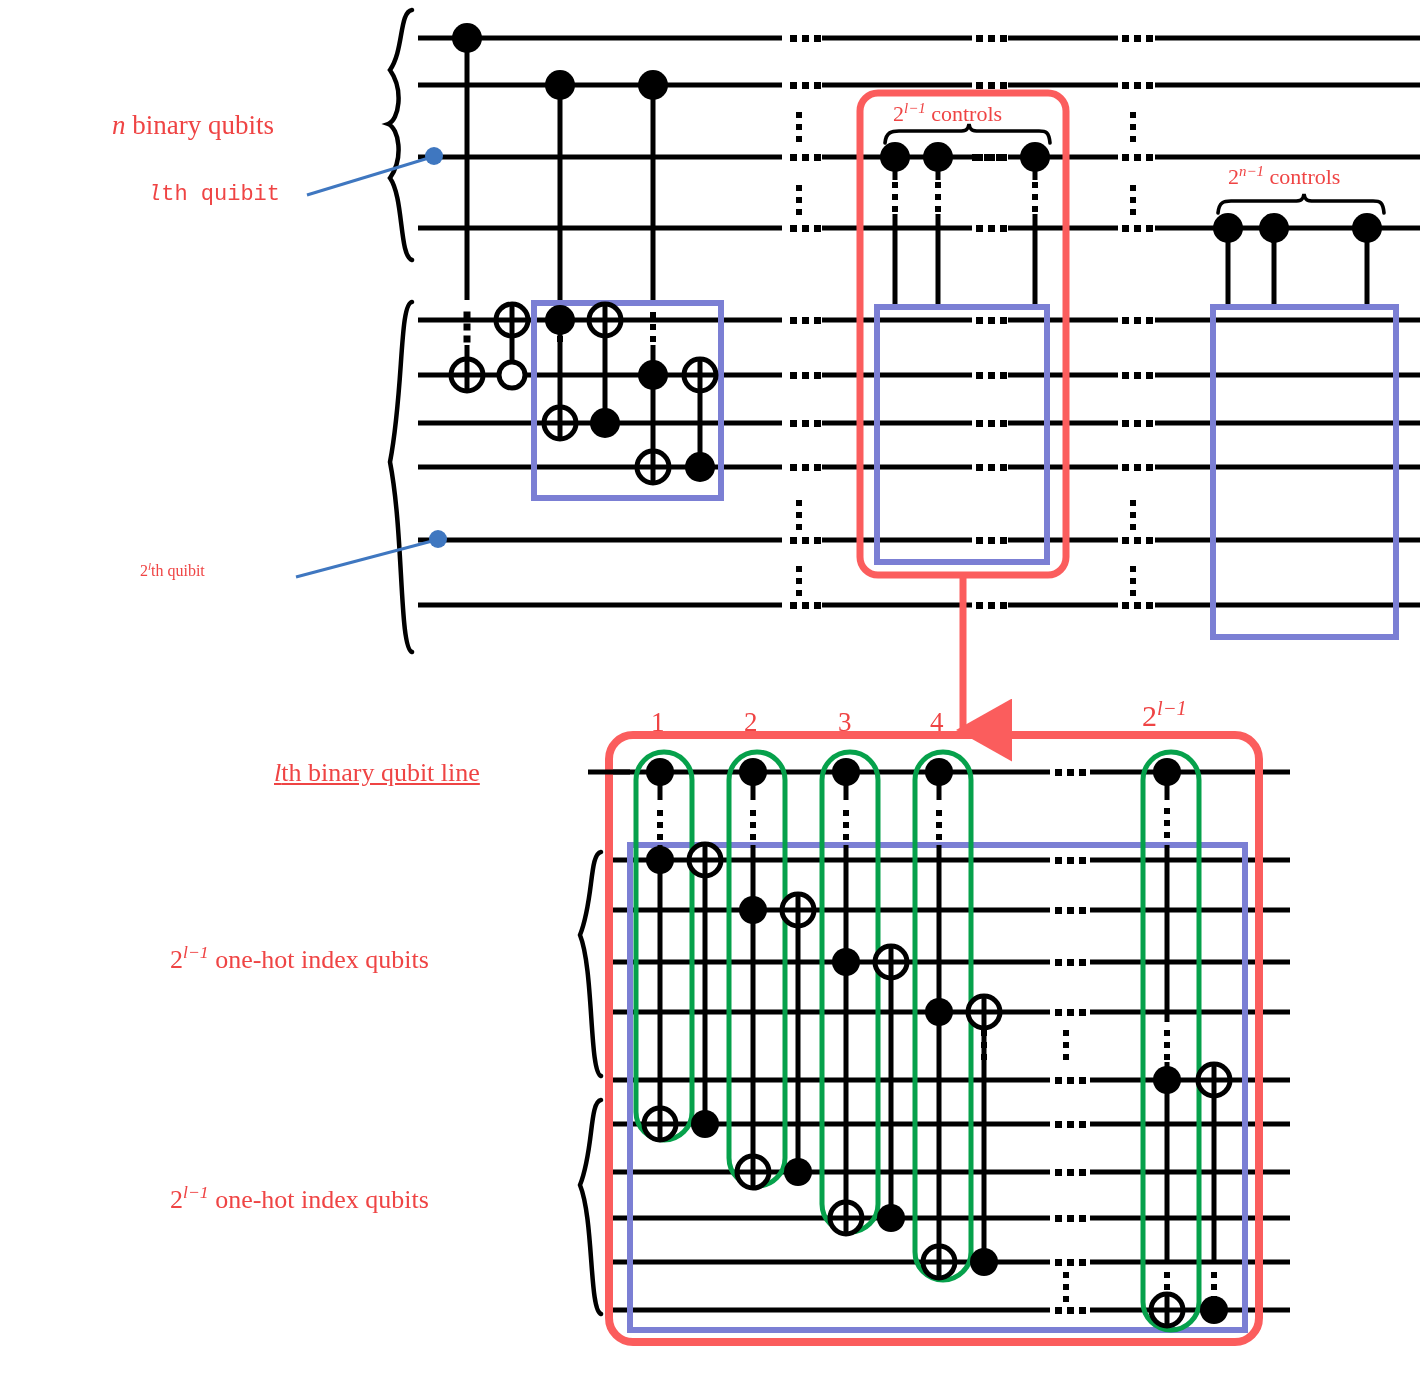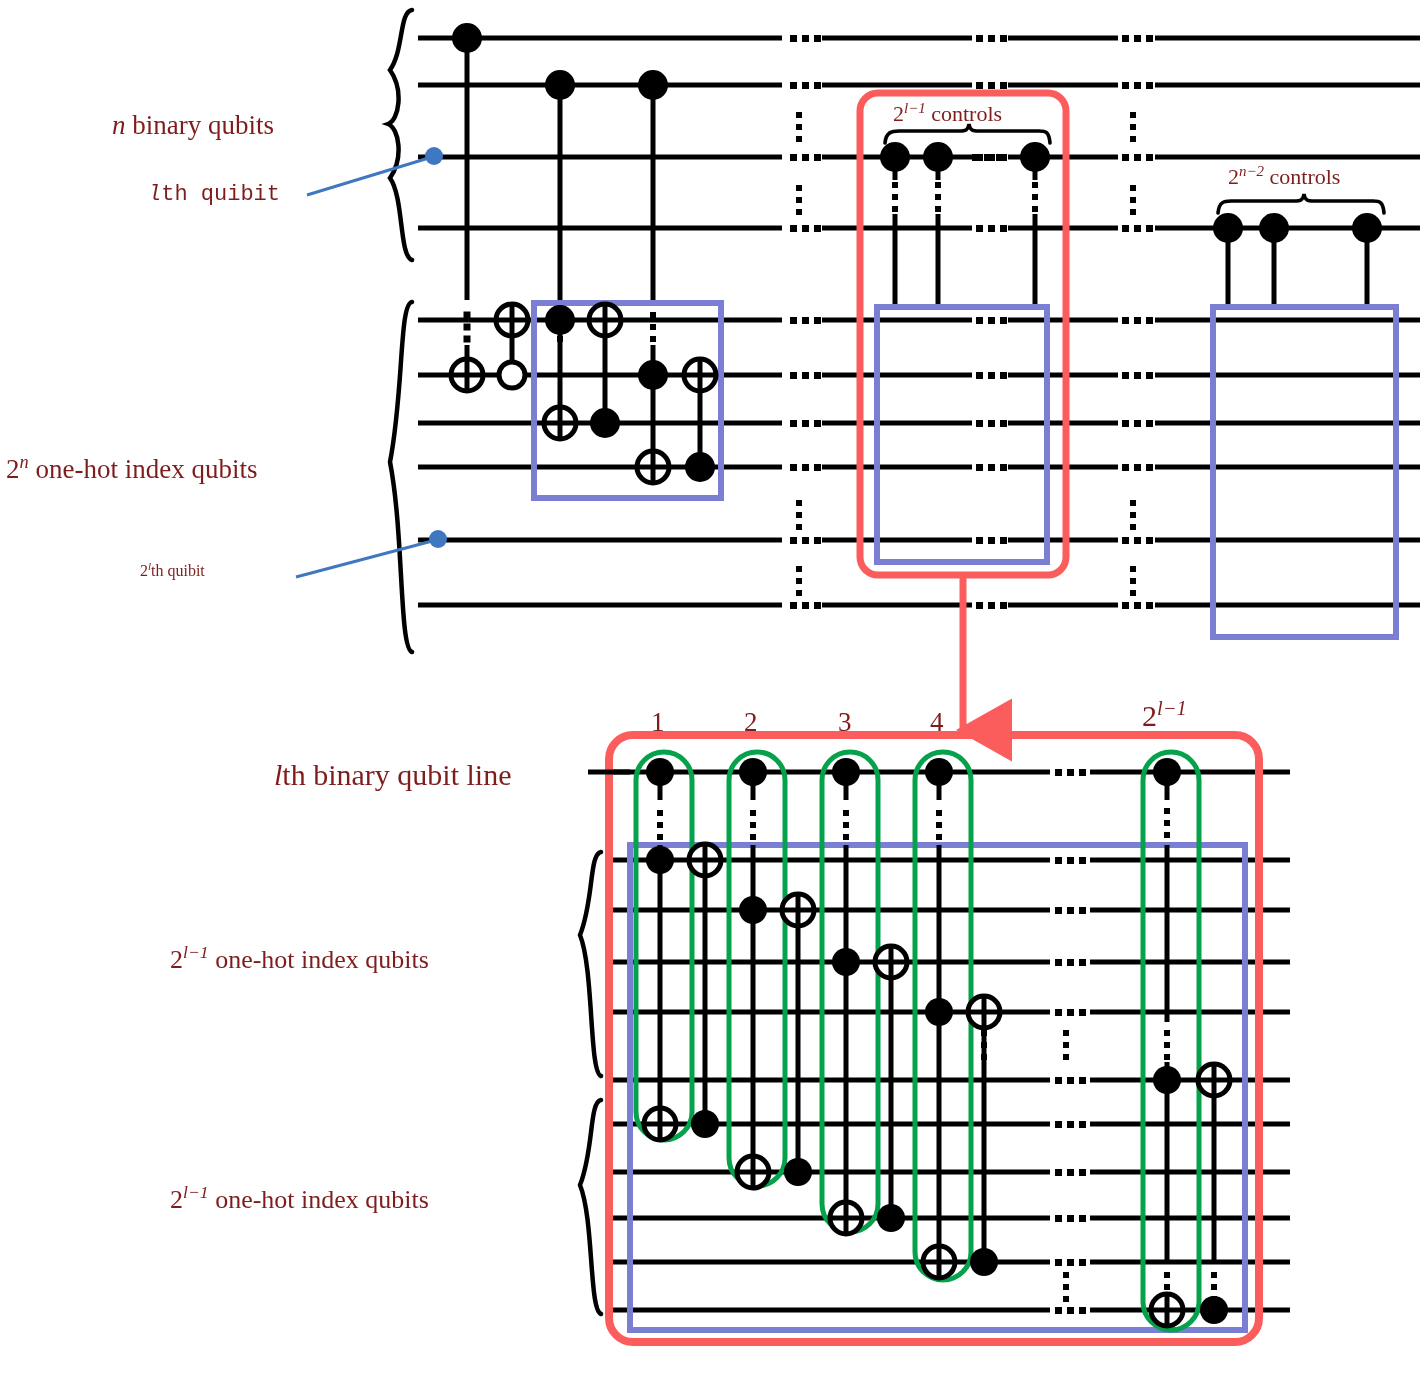--- a/index.html
+++ b/index.html
@@ -1,52 +1,49 @@
 <!DOCTYPE html>
 <html><head>
 <meta charset="utf-8">
 <style>
   html,body{margin:0;padding:0;background:#ffffff;}
   #root{position:relative;width:1425px;height:1376px;background:#fff;
-        font-family:"Liberation Serif", serif;color:#7f1d1d;overflow:hidden;}
+        font-family:"Liberation Serif", serif;color:#ef4444;overflow:hidden;}
   .lbl{position:absolute;white-space:nowrap;font-family:"Liberation Serif",serif;}
   .mi{font-style:italic;}
   sup{font-size:.68em;text-align:right;}
   svg{position:absolute;left:0;top:0;}
 </style>
 </head>
 <body>
 
 <div id="root">
 
   <div class="lbl" style="left:112px;top:110px;font-size:27px;">
     <span class="mi">n</span><span> binary qubits</span>
   </div>
 
   <div class="lbl" style="left:148px;top:182px;font-size:22px;font-family:Liberation Mono, monospace;">
     <span class="mi">l</span><span>th quibit</span>
   </div>
 
-  <div class="lbl" style="left:6px;top:452px;font-size:27px;">
-    <span>2</span><sup class="mi">n</sup><span> one-hot index qubits</span>
-  </div>
 
   <div class="lbl" style="left:140px;top:560px;font-size:16px;">
     <span>2</span><sup class="mi">l</sup><span>th quibit</span>
   </div>
 
   <div class="lbl" style="left:893px;top:100px;font-size:22px;">
     <span>2</span><sup class="mi">l−1</sup><span> controls</span>
   </div>
 
   <div class="lbl" style="left:1228px;top:163px;font-size:22px;">
-    <span>2</span><sup class="mi">n−2</sup><span> controls</span>
-  </div>
-
-  <div class="lbl" style="left:274px;top:758px;font-size:30px;">
+    <span>2</span><sup class="mi">n−1</sup><span> controls</span>
+  </div>
+
+  <div class="lbl" style="left:274px;top:758px;font-size:26px;text-decoration:underline;">
     <span class="mi">l</span><span>th binary qubit line</span>
   </div>
 
   <div class="lbl" style="left:170px;top:942px;font-size:26px;">
     <span>2</span><sup class="mi">l−1</sup><span> one-hot index qubits</span>
   </div>
 
   <div class="lbl" style="left:170px;top:1182px;font-size:26px;">
     <span>2</span><sup class="mi">l−1</sup><span> one-hot index qubits</span>
   </div>

